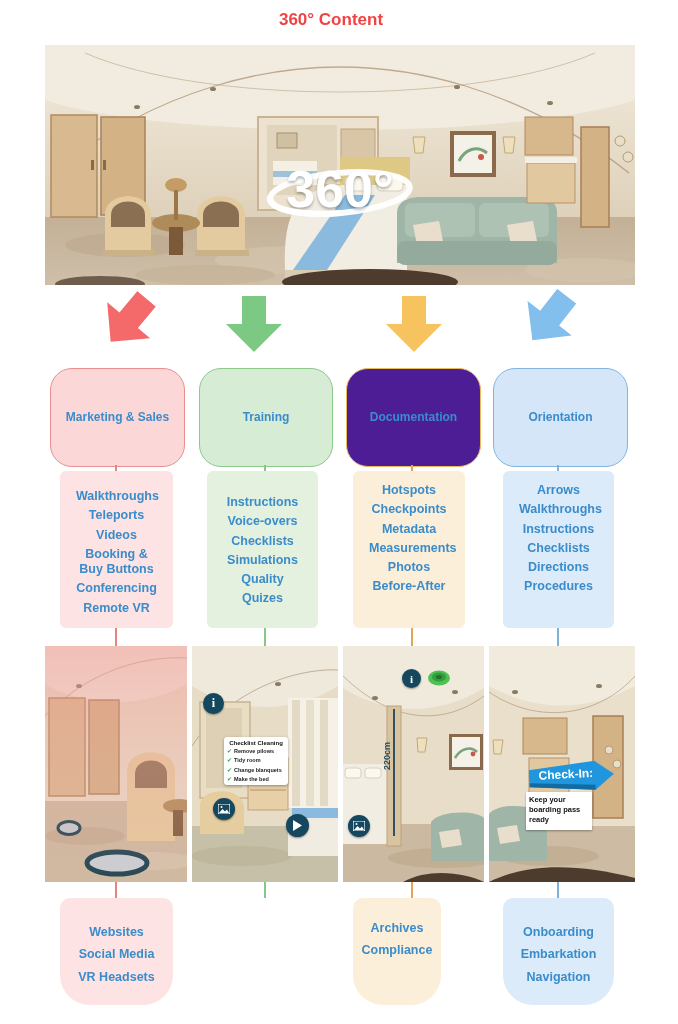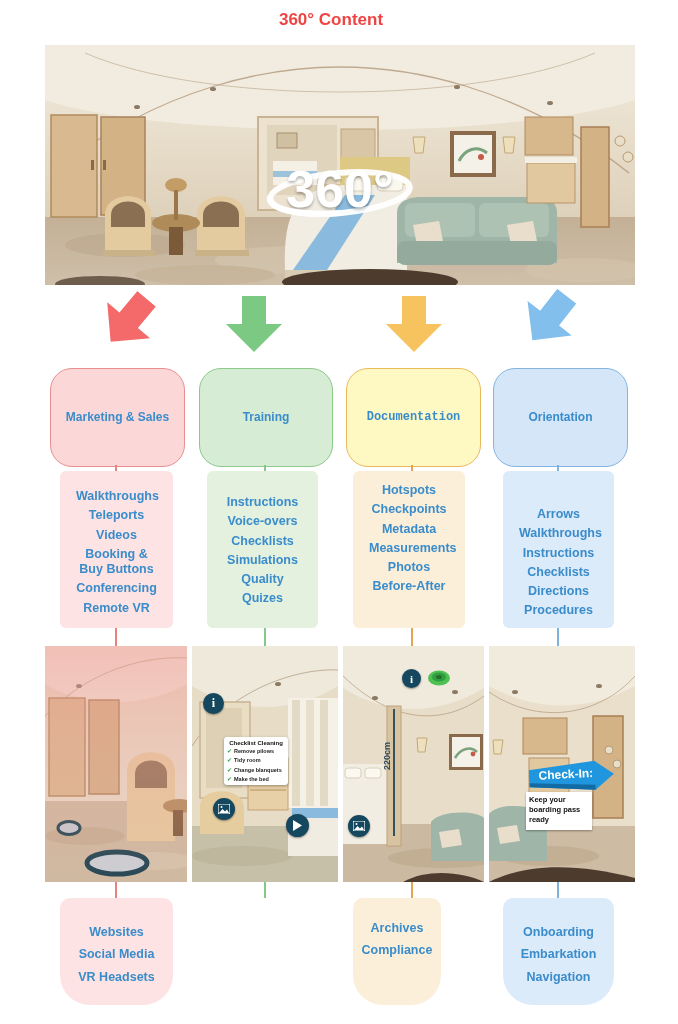--- a/index.html
+++ b/index.html
@@ -10,21 +10,21 @@
   #title{left:0;top:10px;width:662px;text-align:center;font-size:17px;font-weight:bold;color:#ef4444;}
   
   #hero{left:45px;top:45px;width:590px;height:240px;}
   
   .arrow{width:64px;height:58px;}
   
   .cat{height:97px;border-radius:22px;display:flex;align-items:center;justify-content:center;
        text-align:center;font-weight:bold;font-size:12px;color:#3a8ccb;line-height:1.15;}
   .cat.c0{background:#fbd7d7;border:1.5px solid #e89090;}
   .cat.c1{background:#d7ecd4;border:1.5px solid #8cc98a;}
-  .cat.c2{background:#fef9c3;border:1.5px solid #eab95c;font-family:Liberation Mono, monospace;}
+  .cat.c2{background:#4c1d95;border:1.5px solid #eab95c;}
   .cat.c3{background:#d4e6f8;border:1.5px solid #83b5e2;}
   
   .conn{width:2px;}
   .conn.c0{background:#e8827f;} .conn.c1{background:#86c78a;}
   .conn.c2{background:#e6a455;} .conn.c3{background:#7fb2d9;}
   
   .list{border-radius:6px;padding:14px 4px 8px 4px;box-sizing:border-box;text-align:center;}
   .list.c0,.bottom.c0{background:#fde3e3;}
   .list.c1,.bottom.c1{background:#e4f1df;}
   .list.c2,.bottom.c2{background:#fcefd9;}
@@ -237,21 +237,21 @@
     <div class="item">Quizes</div>
   </div>
   <div class="abs list c2" style="left:353px;top:471px;width:112px;height:157px;padding-top:8px;">
     <div class="item">Hotspots</div>
     <div class="item">Checkpoints</div>
     <div class="item">Metadata</div>
     <div class="item">Measurements</div>
     <div class="item">Photos</div>
     <div class="item">Before-After</div>
   </div>
-  <div class="abs list c3" style="left:503px;top:471px;width:111px;height:157px;padding-top:32px;">
+  <div class="abs list c3" style="left:503px;top:471px;width:111px;height:157px;padding-top:8px;">
     <div class="item">Arrows</div>
     <div class="item">Walkthroughs</div>
     <div class="item">Instructions</div>
     <div class="item">Checklists</div>
     <div class="item">Directions</div>
     <div class="item">Procedures</div>
   </div>
 
   <div class="abs conn c0" style="left:115px;top:628px;height:18px;"></div>
   <div class="abs conn c1" style="left:264px;top:628px;height:18px;"></div>

